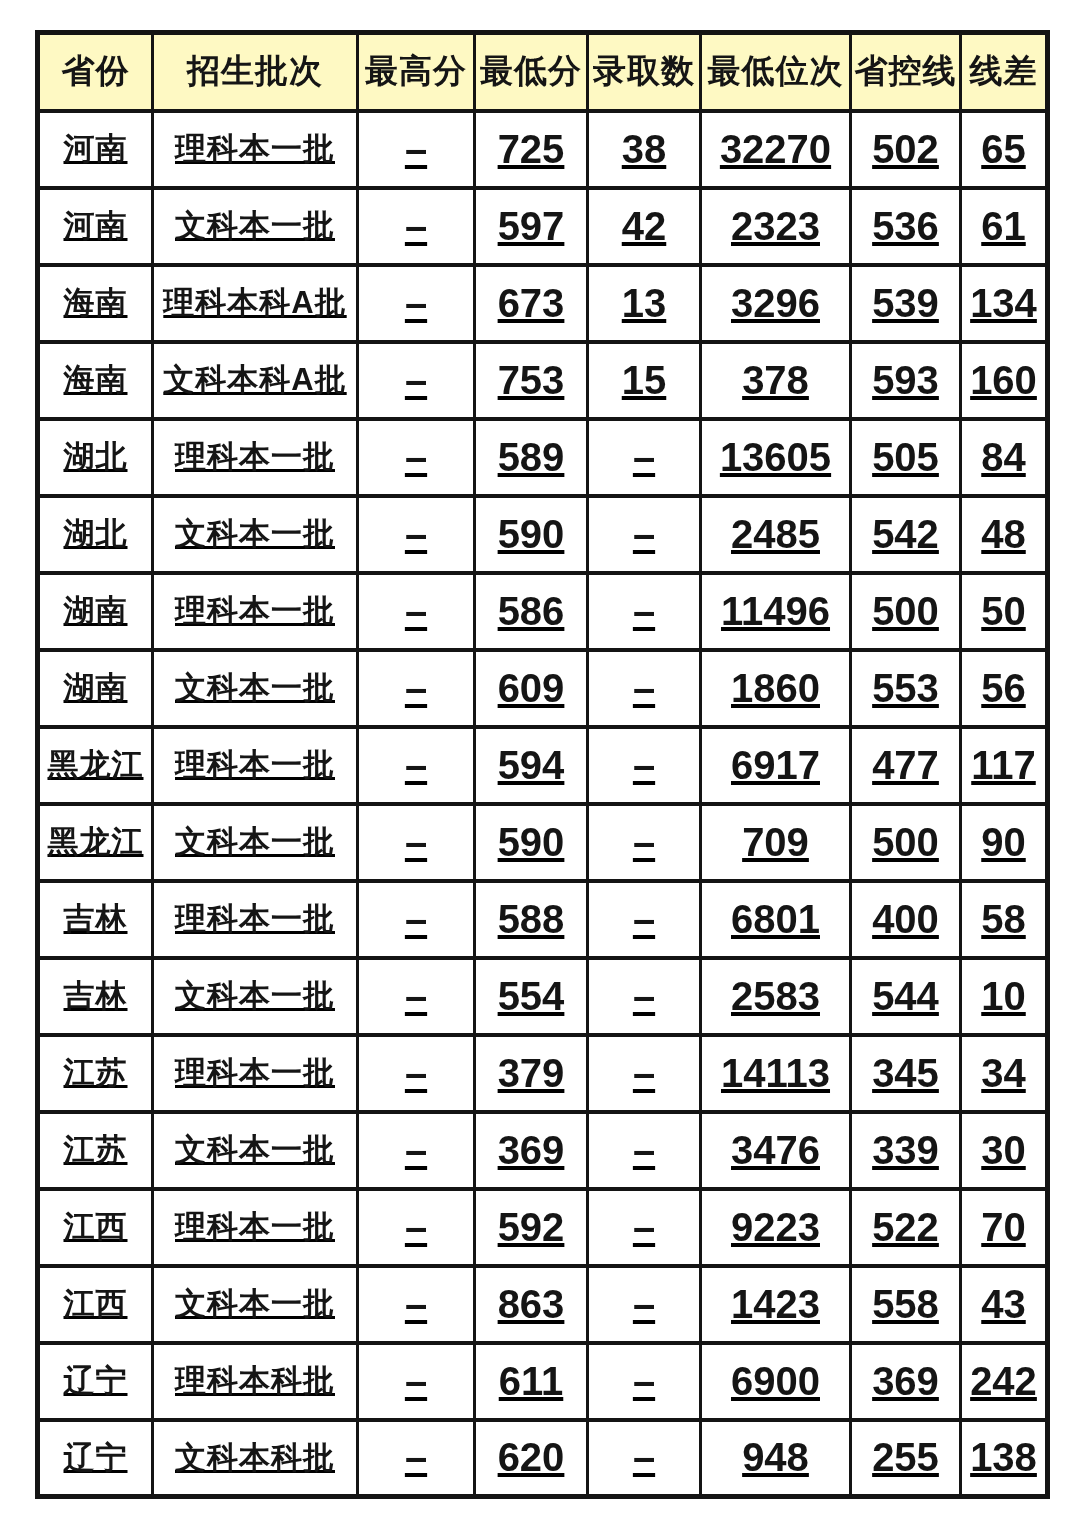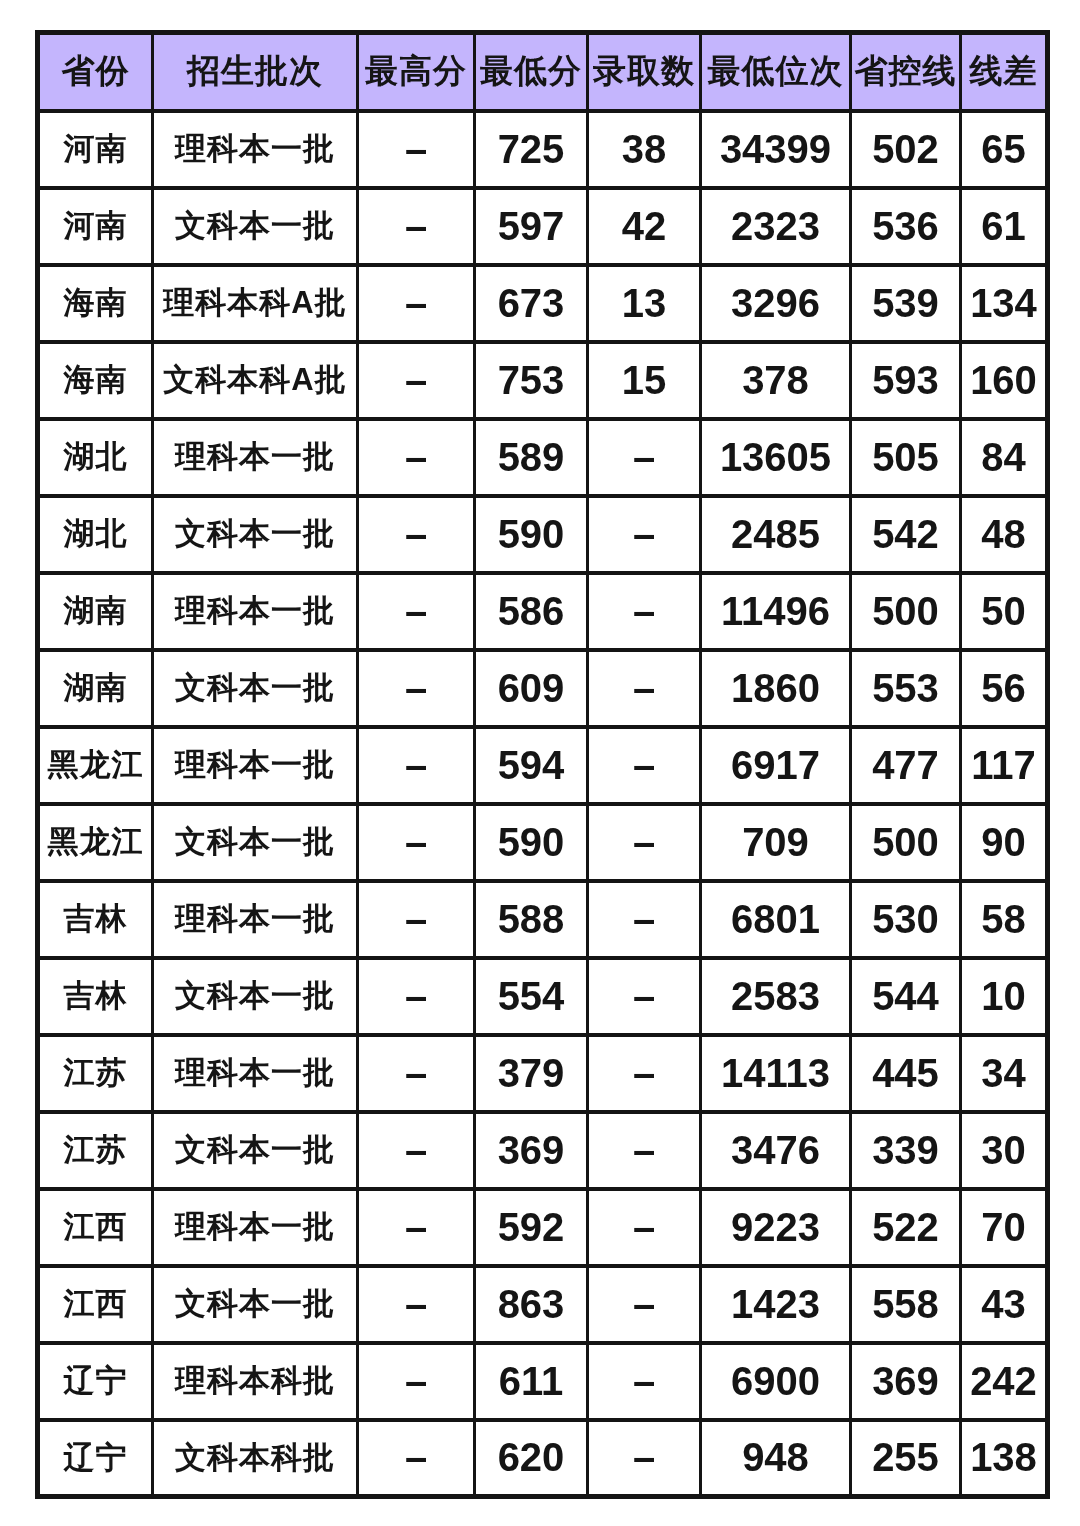--- a/index.html
+++ b/index.html
@@ -31,23 +31,23 @@
     border-top: 4px solid #141414;
     border-bottom: 4px solid #141414;
     text-align: center;
     vertical-align: middle;
     color: #151515;
     font-weight: bold;
     overflow: hidden;
     white-space: nowrap;
   }
   table.scores thead tr { height: 78px; }
-  table.scores tbody tr { height: 77px; }
+  table.scores tbody tr { height: 77px; text-decoration: underline; }
   table.scores th {
-    background: #c4b5fd;
+    background: #fef9c3;
     font-size: 33px;
     letter-spacing: 1px;
   }
   
   table.scores td { font-size: 40px; }
   table.scores td.col-0,
   table.scores td.col-1 { font-size: 31px; letter-spacing: 1px; }
   col.c0 { width: 115px; }
   col.c1 { width: 205px; }
   col.c2 { width: 117px; }
@@ -84,21 +84,21 @@
           <th>线差</th>
         </tr>
     </thead>
     <tbody>
         <tr>
           <td class="col-0">河南</td>
           <td class="col-1">理科本一批</td>
           <td class="col-2">–</td>
           <td class="col-3">725</td>
           <td class="col-4">38</td>
-          <td class="col-5">34399</td>
+          <td class="col-5">32270</td>
           <td class="col-6">502</td>
           <td class="col-7">65</td>
         </tr>
         <tr>
           <td class="col-0">河南</td>
           <td class="col-1">文科本一批</td>
           <td class="col-2">–</td>
           <td class="col-3">597</td>
           <td class="col-4">42</td>
           <td class="col-5">2323</td>
@@ -185,41 +185,41 @@
           <td class="col-6">500</td>
           <td class="col-7">90</td>
         </tr>
         <tr>
           <td class="col-0">吉林</td>
           <td class="col-1">理科本一批</td>
           <td class="col-2">–</td>
           <td class="col-3">588</td>
           <td class="col-4">–</td>
           <td class="col-5">6801</td>
-          <td class="col-6">530</td>
+          <td class="col-6">400</td>
           <td class="col-7">58</td>
         </tr>
         <tr>
           <td class="col-0">吉林</td>
           <td class="col-1">文科本一批</td>
           <td class="col-2">–</td>
           <td class="col-3">554</td>
           <td class="col-4">–</td>
           <td class="col-5">2583</td>
           <td class="col-6">544</td>
           <td class="col-7">10</td>
         </tr>
         <tr>
           <td class="col-0">江苏</td>
           <td class="col-1">理科本一批</td>
           <td class="col-2">–</td>
           <td class="col-3">379</td>
           <td class="col-4">–</td>
           <td class="col-5">14113</td>
-          <td class="col-6">445</td>
+          <td class="col-6">345</td>
           <td class="col-7">34</td>
         </tr>
         <tr>
           <td class="col-0">江苏</td>
           <td class="col-1">文科本一批</td>
           <td class="col-2">–</td>
           <td class="col-3">369</td>
           <td class="col-4">–</td>
           <td class="col-5">3476</td>
           <td class="col-6">339</td>

